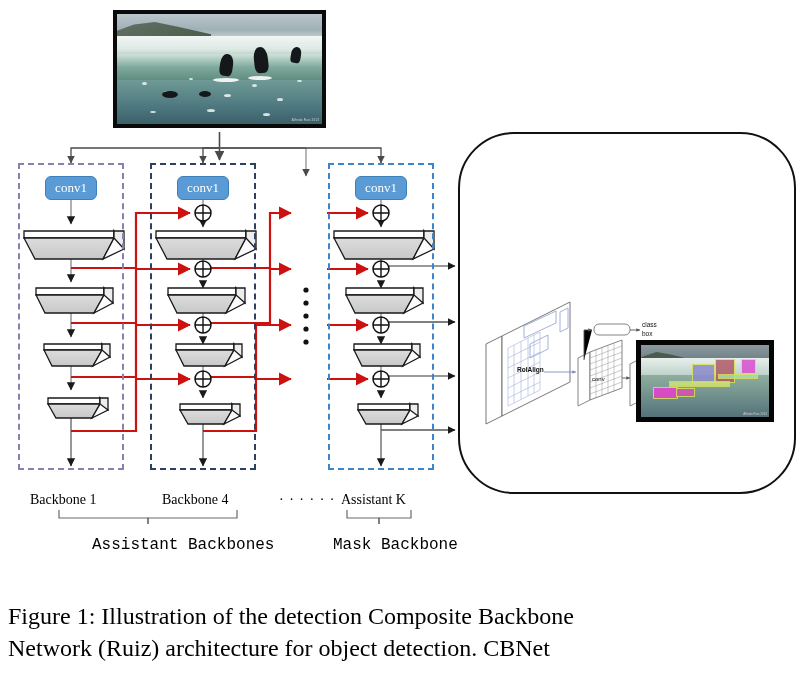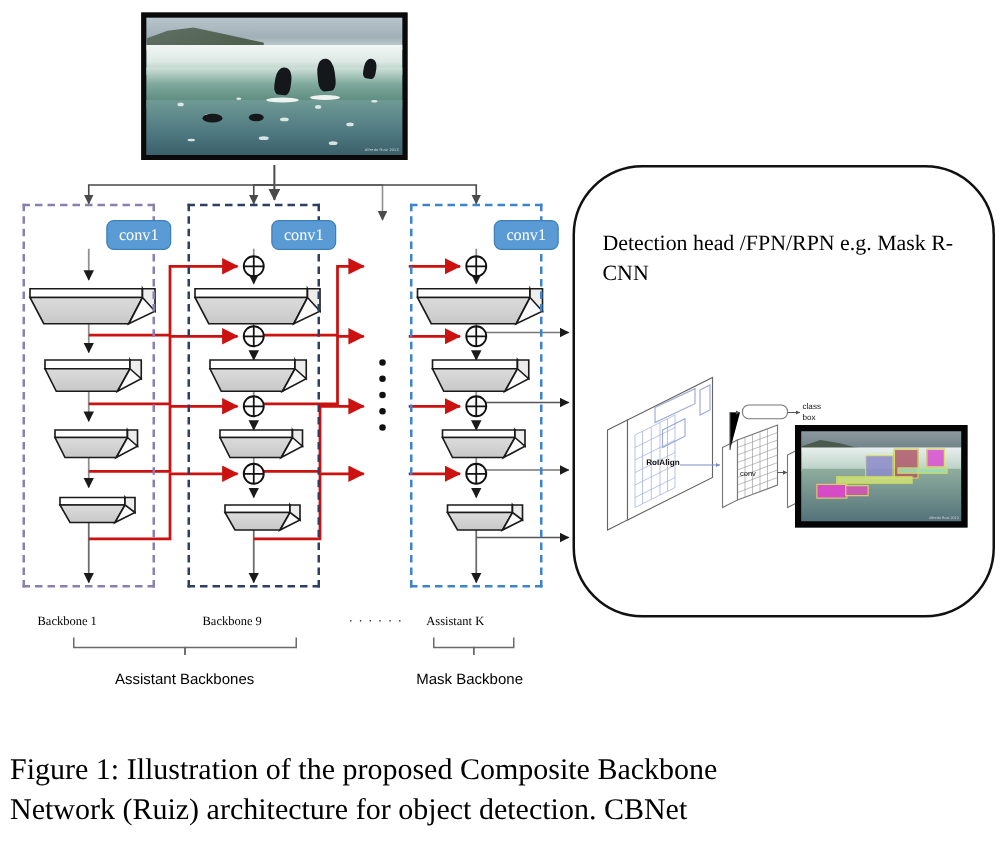--- a/index.html
+++ b/index.html
@@ -29,25 +29,25 @@
 
   
   svg.layer{position:absolute;left:0;top:0;width:806px;height:674px;pointer-events:none;}
 
   
   .bbframe{box-sizing:border-box;border-width:2px;border-style:dashed;background:transparent;}
 
   
   .conv1{box-sizing:border-box;width:52px;height:24px;border-radius:6px;
     background:#5b9bd5;border:1px solid #3d7fb8;color:#ffffff;
-    font-family:"Liberation Serif",serif;font-size:13px;line-height:22px;text-align:center;margin-left:40px;}
-
-  
-  .blabel{font-family:"Liberation Serif",serif;font-size:10px;white-space:nowrap;}
-  .grouplabel{font-family:Liberation Sans, sans-serif;font-size:12px;white-space:nowrap;}
+    font-family:"Liberation Serif",serif;font-size:13px;line-height:22px;text-align:center;}
+
+  
+  .blabel{font-family:"Liberation Serif",serif;font-size:14px;white-space:nowrap;}
+  .grouplabel{font-family:Liberation Mono, monospace;font-size:16px;white-space:nowrap;}
 
   
   #det-head{left:458px;top:132px;width:338px;height:362px;
     border:2px solid #111;border-radius:56px;box-sizing:border-box;background:#fff;}
   #det-title{left:482px;top:182px;width:300px;font-size:17.5px;line-height:24px;}
 
   
   #mrcnn{left:484px;top:296px;width:296px;height:152px;}
   #res-photo{position:absolute;left:152px;top:44px;width:138px;height:82px;
     border:5px solid #050505;box-sizing:border-box;overflow:hidden;background:#47646b;}
@@ -292,33 +292,29 @@
     <span>conv1</span>
   </div>
   <div class="abs conv1" style="left:177px;top:176px;">
     <span>conv1</span>
   </div>
   <div class="abs conv1" style="left:355px;top:176px;">
     <span>conv1</span>
   </div>
 
   <div class="abs blabel" style="left:30px;top:492px;">Backbone 1</div>
-  <div class="abs blabel" style="left:162px;top:492px;">Backbone 9</div>
+  <div class="abs blabel" style="left:162px;top:492px;">Backbone 4</div>
   <div class="abs blabel" style="left:279px;top:492px;letter-spacing:1px;">· · · · · ·</div>
   <div class="abs blabel" style="left:341px;top:492px;">Assistant K</div>
 
   <div class="abs grouplabel" style="left:92px;top:536px;">Assistant Backbones</div>
   <div class="abs grouplabel" style="left:333px;top:536px;">Mask Backbone</div>
 
   <div class="abs" id="det-head"></div>
 
-  <div class="abs" id="det-title">
-    <span>Detection head /FPN/RPN</span>
-    <span>e.g. Mask R-CNN</span>
-  </div>
 
   <div class="abs" id="mrcnn">
     <svg width="296" height="152" viewBox="0 0 296 152" xmlns="http://www.w3.org/2000/svg">
       <defs>
         <marker id="tiny" markerWidth="5" markerHeight="5" refX="4" refY="2" orient="auto">
           <path d="M0,0 L4,2 L0,4 z" fill="#555"></path>
         </marker>
         <marker id="tinyB" markerWidth="5" markerHeight="5" refX="4" refY="2" orient="auto">
           <path d="M0,0 L4,2 L0,4 z" fill="#7b8ec4"></path>
         </marker>
@@ -382,17 +378,17 @@
       <div class="mask" style="left:78%;top:20%;width:10%;height:18%;background:#d94fd0;border:1px solid #d8e05a;"></div>
       <div class="mask" style="left:9%;top:58%;width:18%;height:14%;background:#e640d0;border:1px solid #d8e05a;"></div>
       <div class="mask" style="left:27%;top:60%;width:14%;height:10%;background:#d94fb8;border:1px solid #d8e05a;"></div>
       <div class="mask" style="left:22%;top:50%;width:46%;height:6%;background:#cfe37a;border:1px solid #d8e05a;"></div>
       <div class="mask" style="left:60%;top:40%;width:30%;height:5%;background:#9fe3c0;border:1px solid #d8e05a;"></div>
       <div class="rp-credit">Alfredo Ruiz 2013</div>
     </div>
   </div>
 
   <div class="abs" id="caption">
-    <span>Figure 1: Illustration of the proposed Composite Backbone</span>
+    <span>Figure 1: Illustration of the detection Composite Backbone</span>
     <span>Network (Ruiz) architecture for object detection. CBNet</span>
   </div>
 
 </div>
 
 </body></html>

